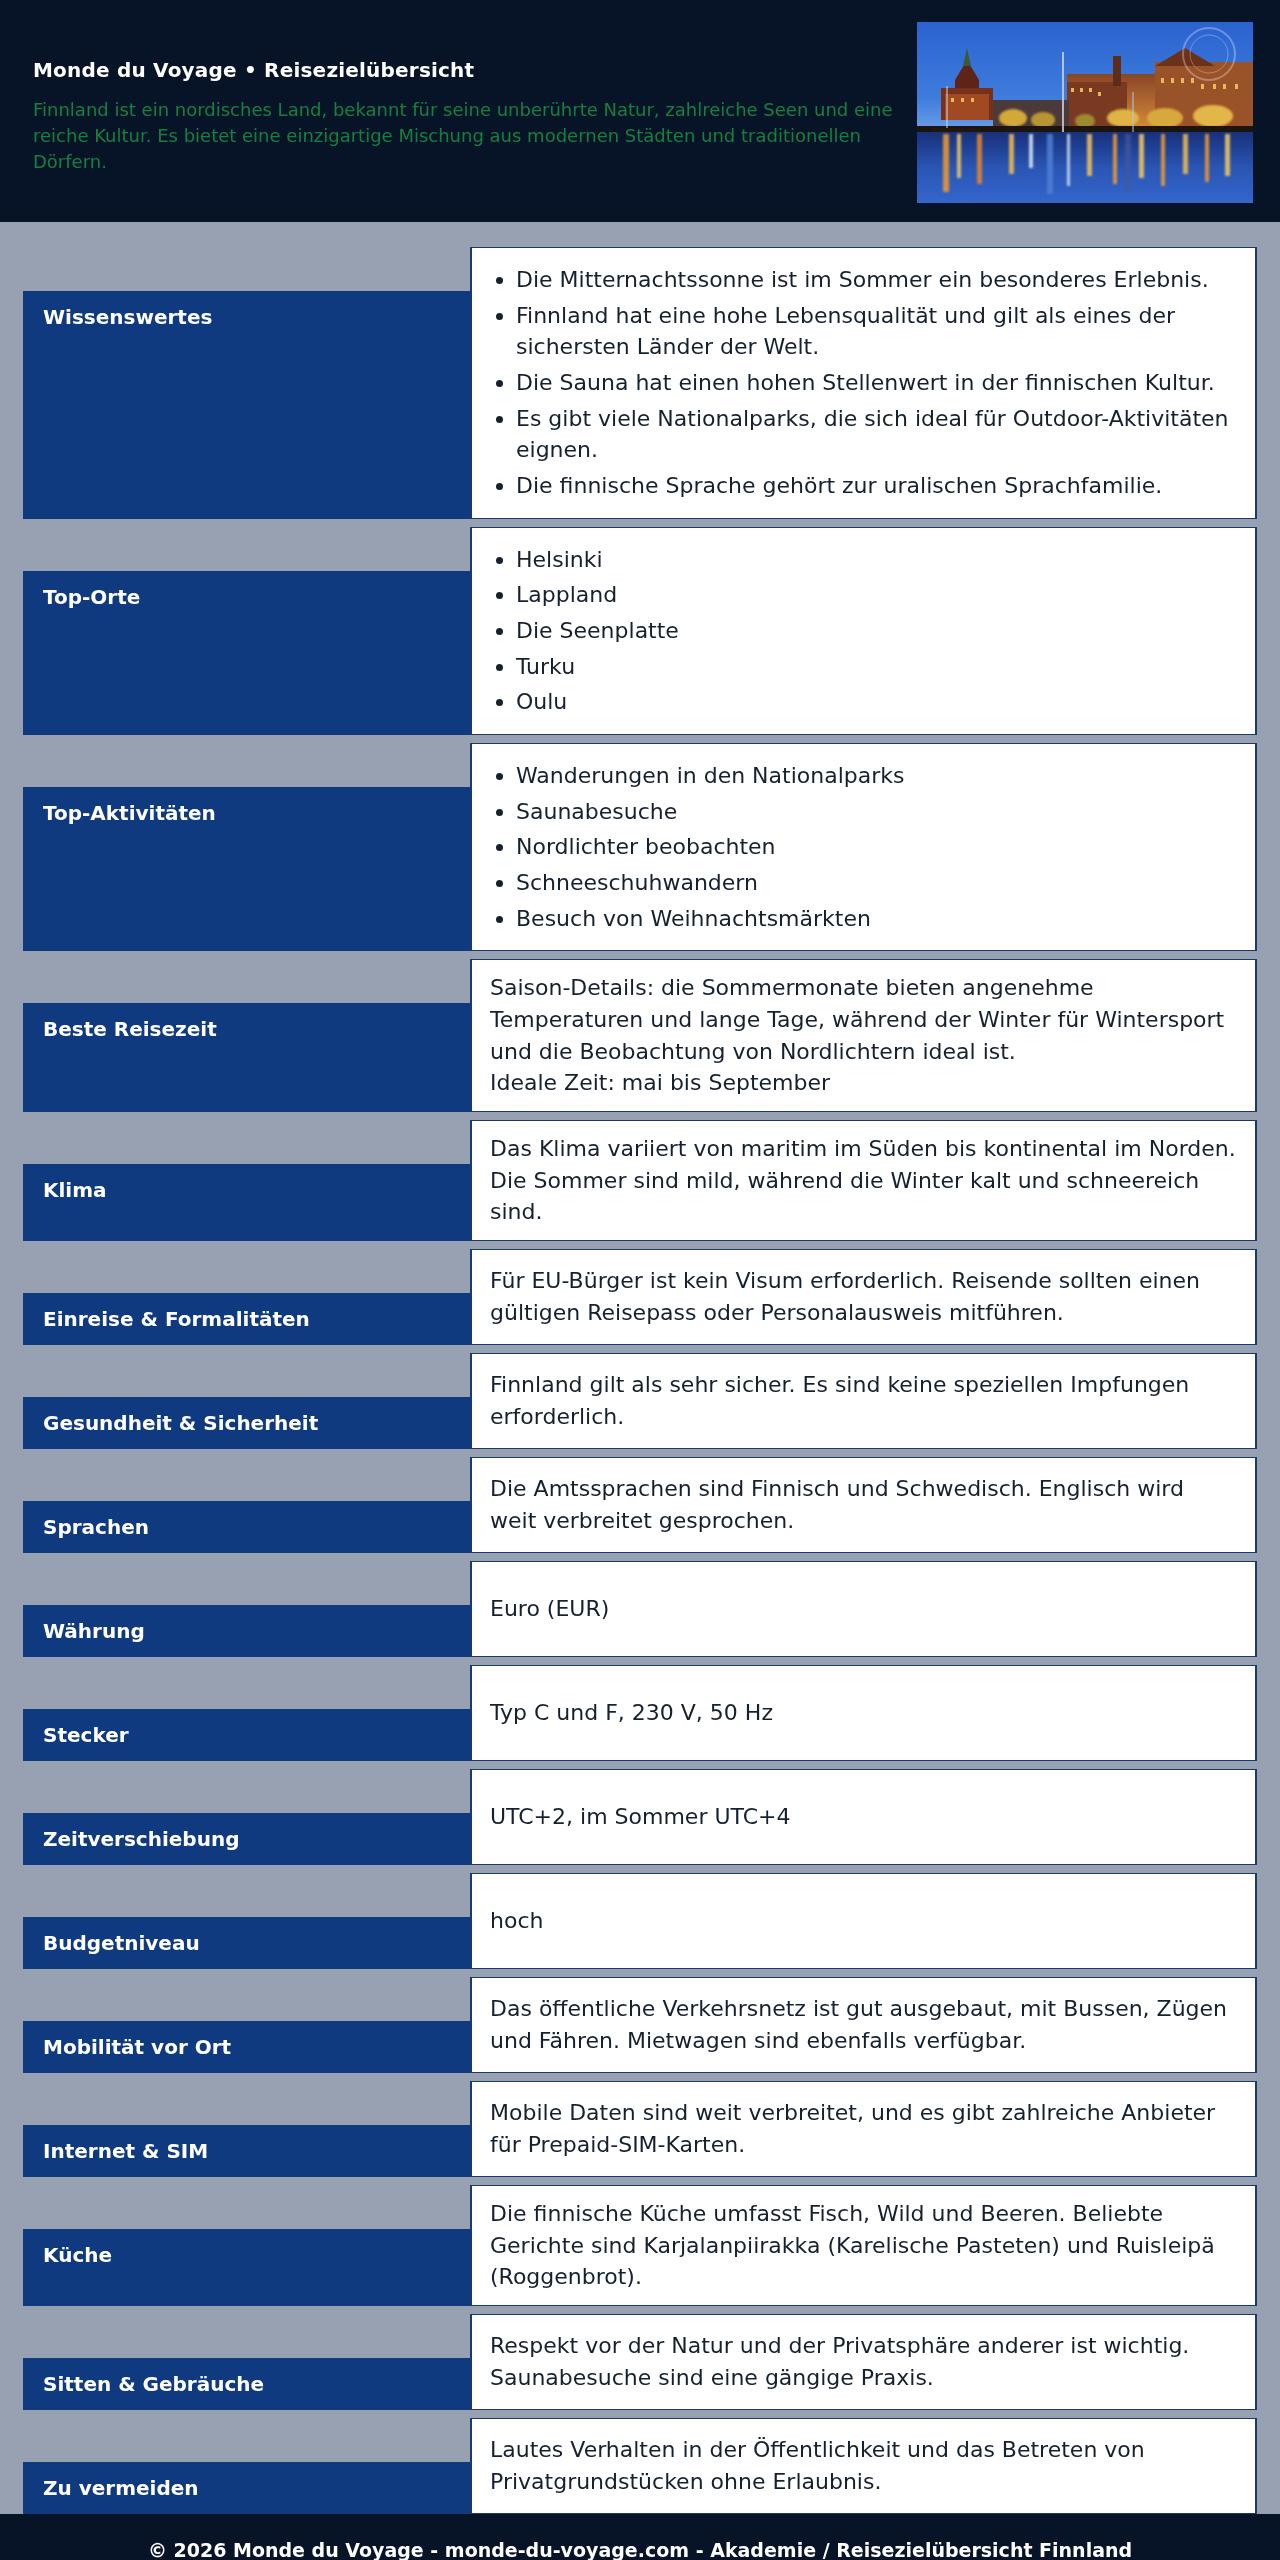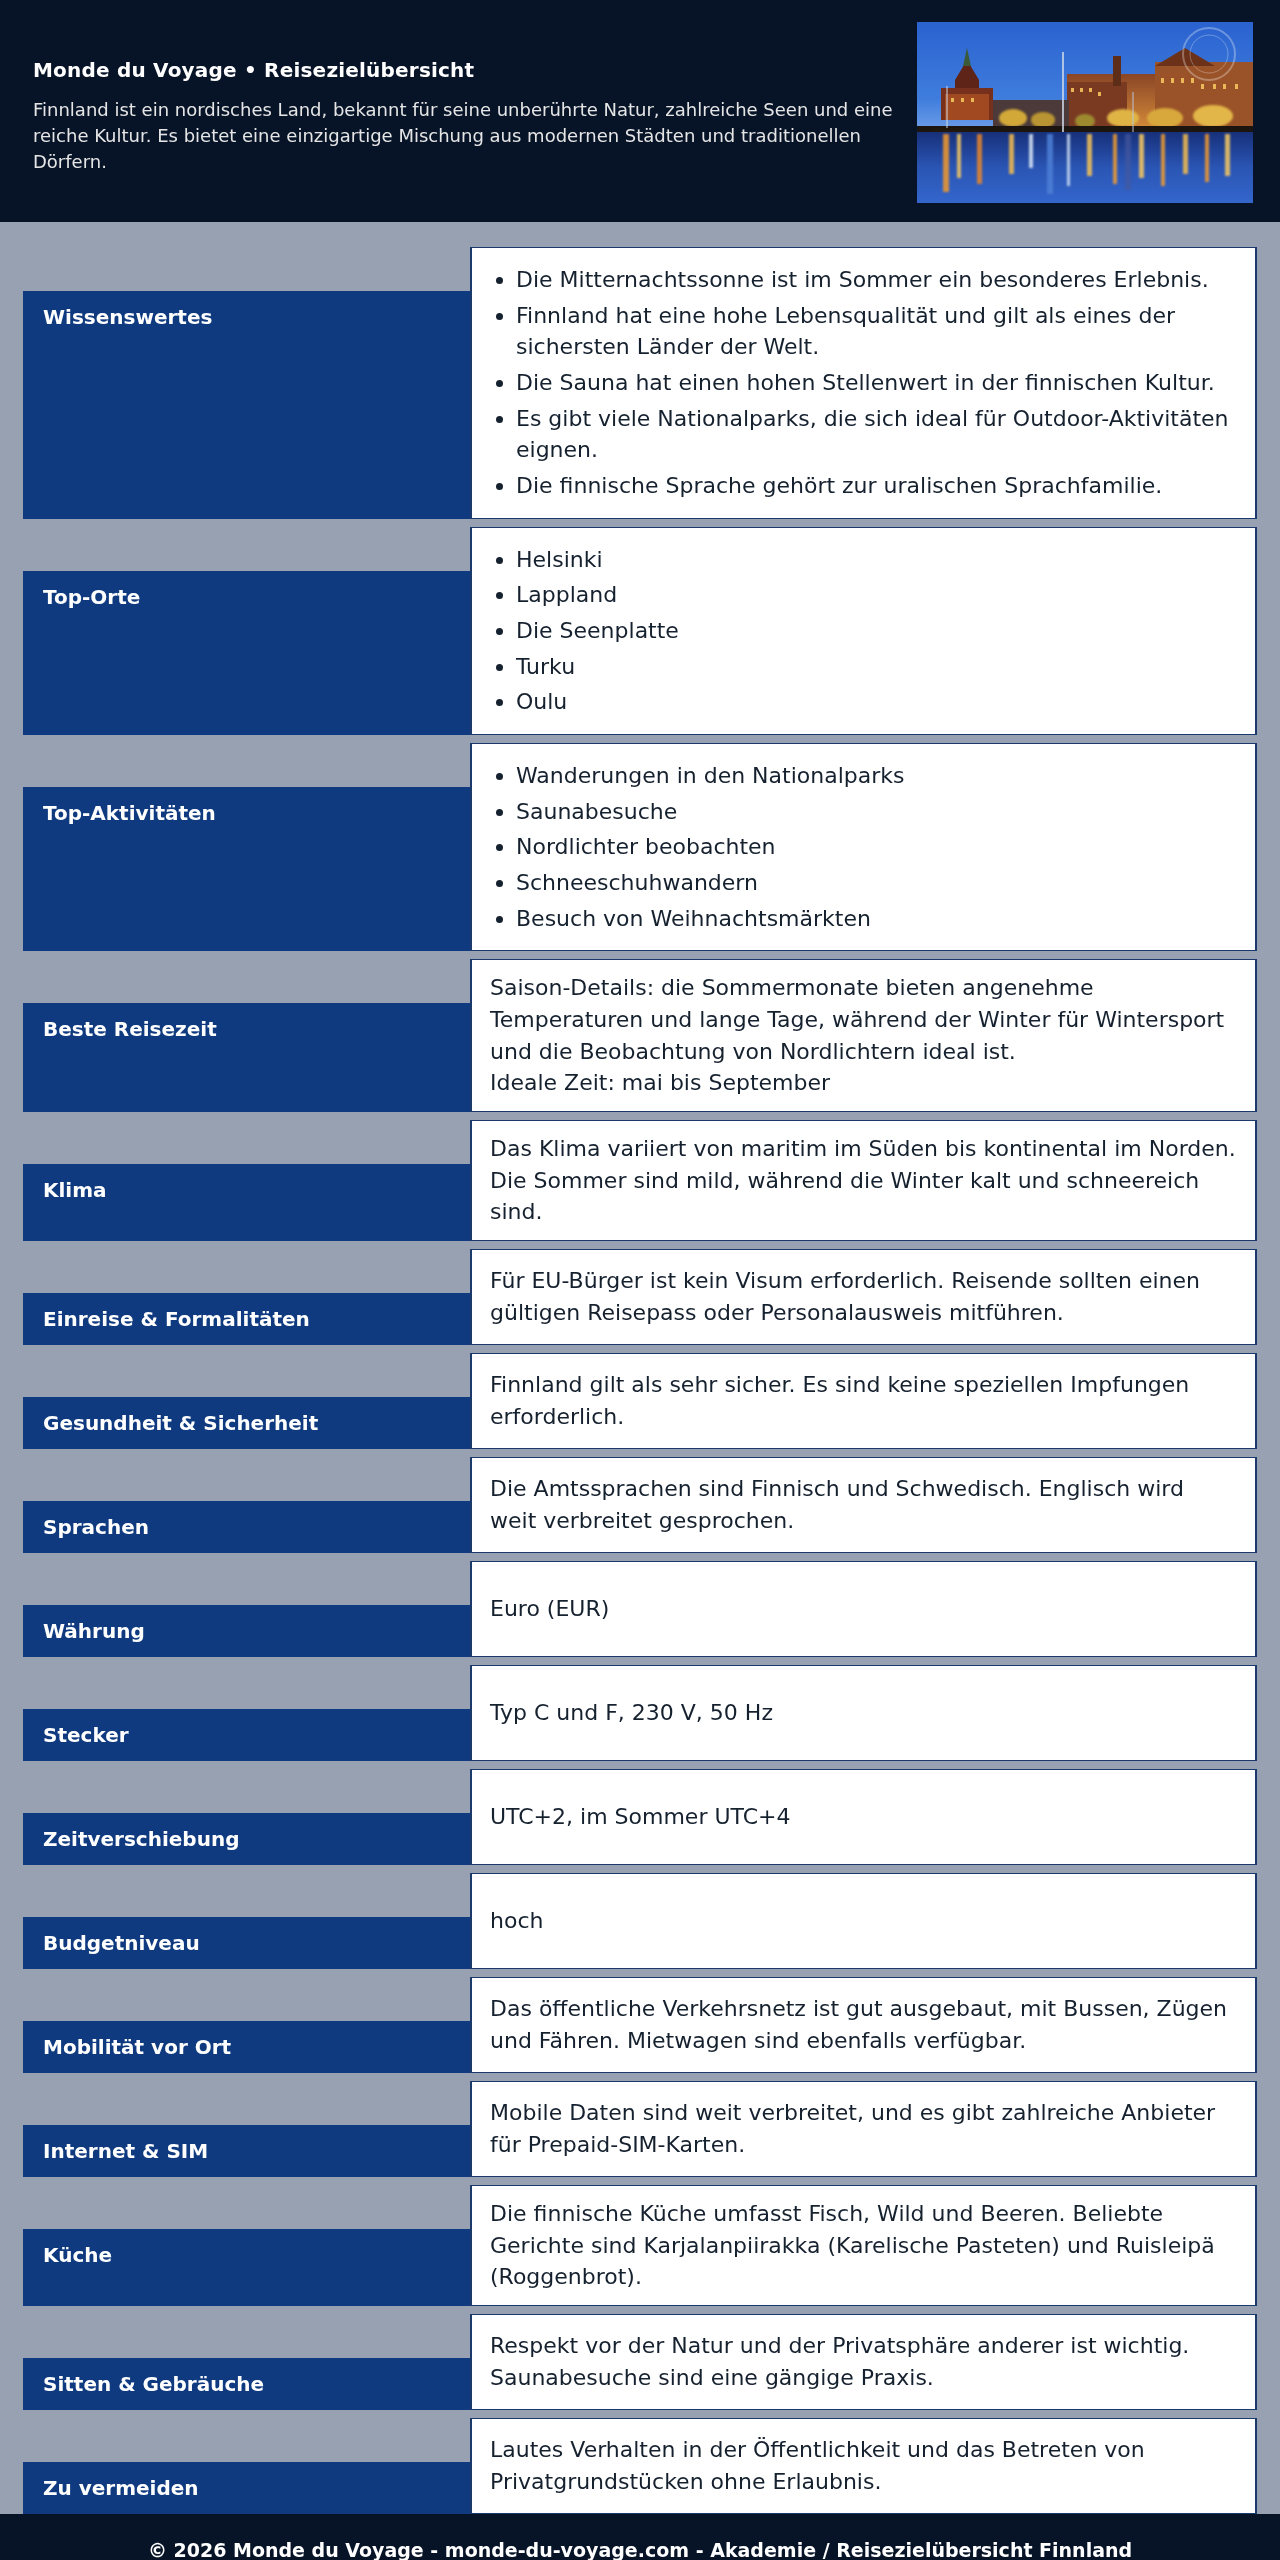--- a/index.html
+++ b/index.html
@@ -18,21 +18,21 @@
     min-height:222px;
     padding:30px 33px 26px;
     box-sizing:border-box;
   }
   .breadcrumb { font-size:20px; font-weight:bold; letter-spacing:.2px;margin-top:28px; }
   .title-row { display:flex; align-items:center; gap:20px; margin-top:17px; }
   .flag { position:relative; width:68px; height:45px; background:#ffffff; flex:0 0 auto; }
   .flag .bar-v { position:absolute; left:19px; top:0; width:14px; height:45px; background:#1d3e94; }
   .flag .bar-h { position:absolute; left:0; top:16px; width:68px; height:14px; background:#1d3e94; }
   .page-title { font-size:47px; font-weight:bold; letter-spacing:-.5px; line-height:1; }
-  .desc { margin-top:15px; max-width:880px; font-size:18px; line-height:1.45; color:#e5e5e5; }
+  .desc { margin-top:15px; max-width:880px; font-size:18px; line-height:1.45; color:#15803d; }
   .photo {
     position:absolute; top:22px; right:27px;
     width:336px; height:181px; overflow:hidden;
   }
   
   .main { flex:1 1 auto; padding:25px 23px 0; }
   .info-table { display:grid; grid-template-columns:447px 1fr; row-gap:8px; }
   .trow { display:contents; }
   .row-label {
     background:#0f3a80; color:#ffffff;

